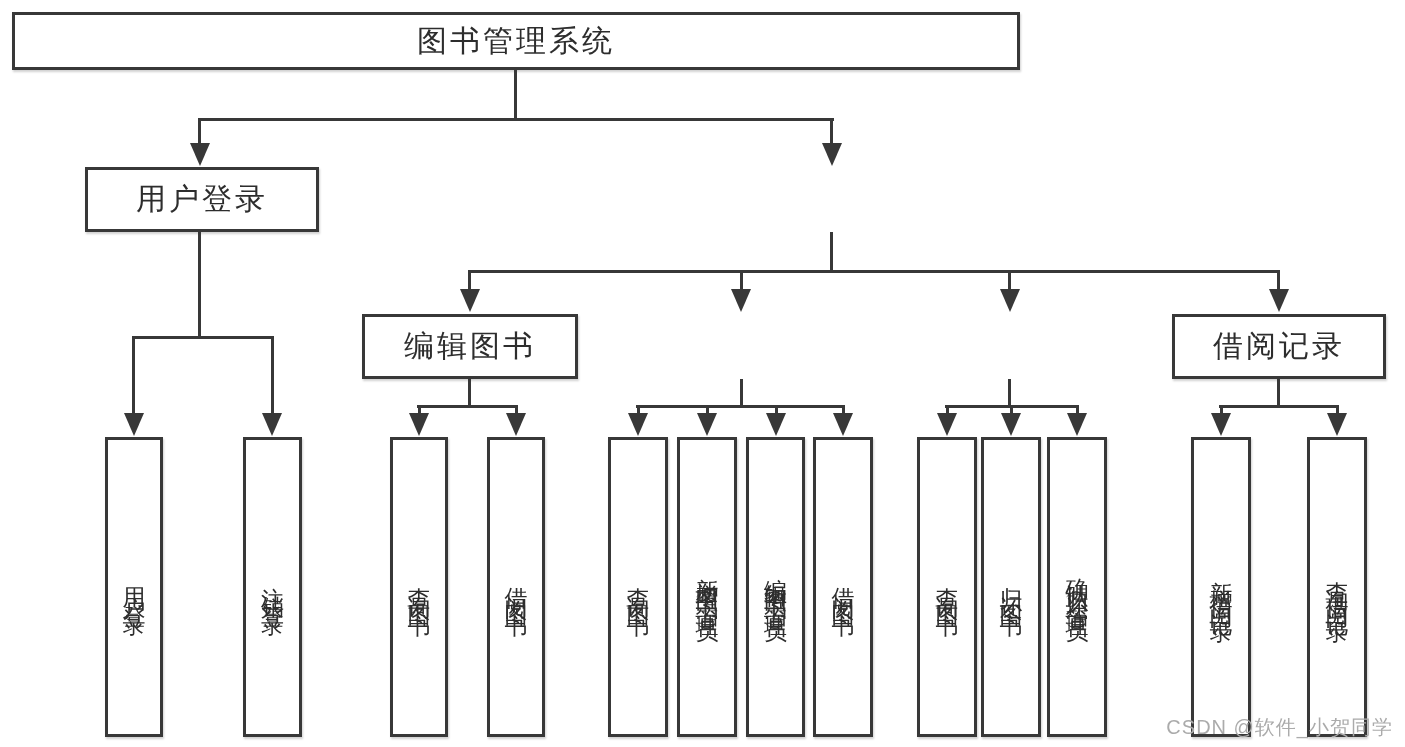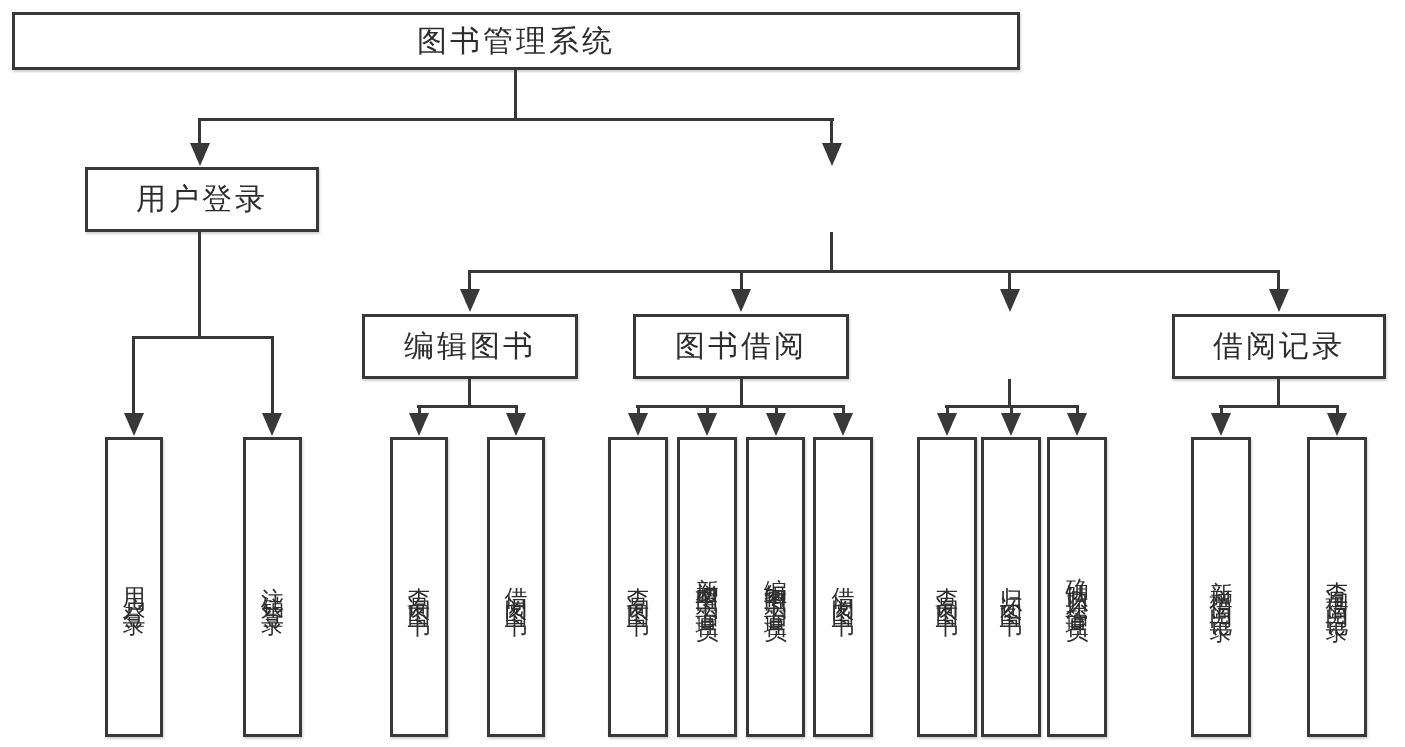--- a/index.html
+++ b/index.html
@@ -68,23 +68,20 @@
   <div class="tri" style="left:460px;top:289px"></div>
   <div class="vline" style="left:740px;top:270px;height:22px"></div>
   <div class="tri" style="left:731px;top:289px"></div>
   <div class="vline" style="left:1008px;top:270px;height:22px"></div>
   <div class="tri" style="left:1000px;top:289px"></div>
   <div class="vline" style="left:1277px;top:270px;height:22px"></div>
   <div class="tri" style="left:1269px;top:289px"></div>
 
   <div class="box" style="left:362px;top:314px;width:216px;height:65px">
     <span class="lbl">编辑图书</span>
-  </div>
-  <div class="box" style="left:633px;top:314px;width:216px;height:65px">
-    <span class="lbl">图书借阅</span>
   </div>
   <div class="box" style="left:1172px;top:314px;width:214px;height:65px">
     <span class="lbl">借阅记录</span>
   </div>
 
   <div class="vline" style="left:468px;top:379px;height:28px"></div>
   <div class="vline" style="left:740px;top:379px;height:28px"></div>
   <div class="vline" style="left:1008px;top:379px;height:28px"></div>
   <div class="vline" style="left:1277px;top:379px;height:28px"></div>
 
@@ -153,14 +150,15 @@
     <span class="lbl">确认归还（管理员）</span>
   </div>
 
   <div class="box leaf med" style="left:1191px;top:437px;width:60px;height:300px">
     <span class="lbl">新增借阅记录</span>
   </div>
   <div class="box leaf med" style="left:1307px;top:437px;width:60px;height:300px">
     <span class="lbl">查询借阅记录</span>
   </div>
 
+  <div class="watermark">CSDN @软件_小贺同学</div>
 
 </div>
 
 </body></html>

